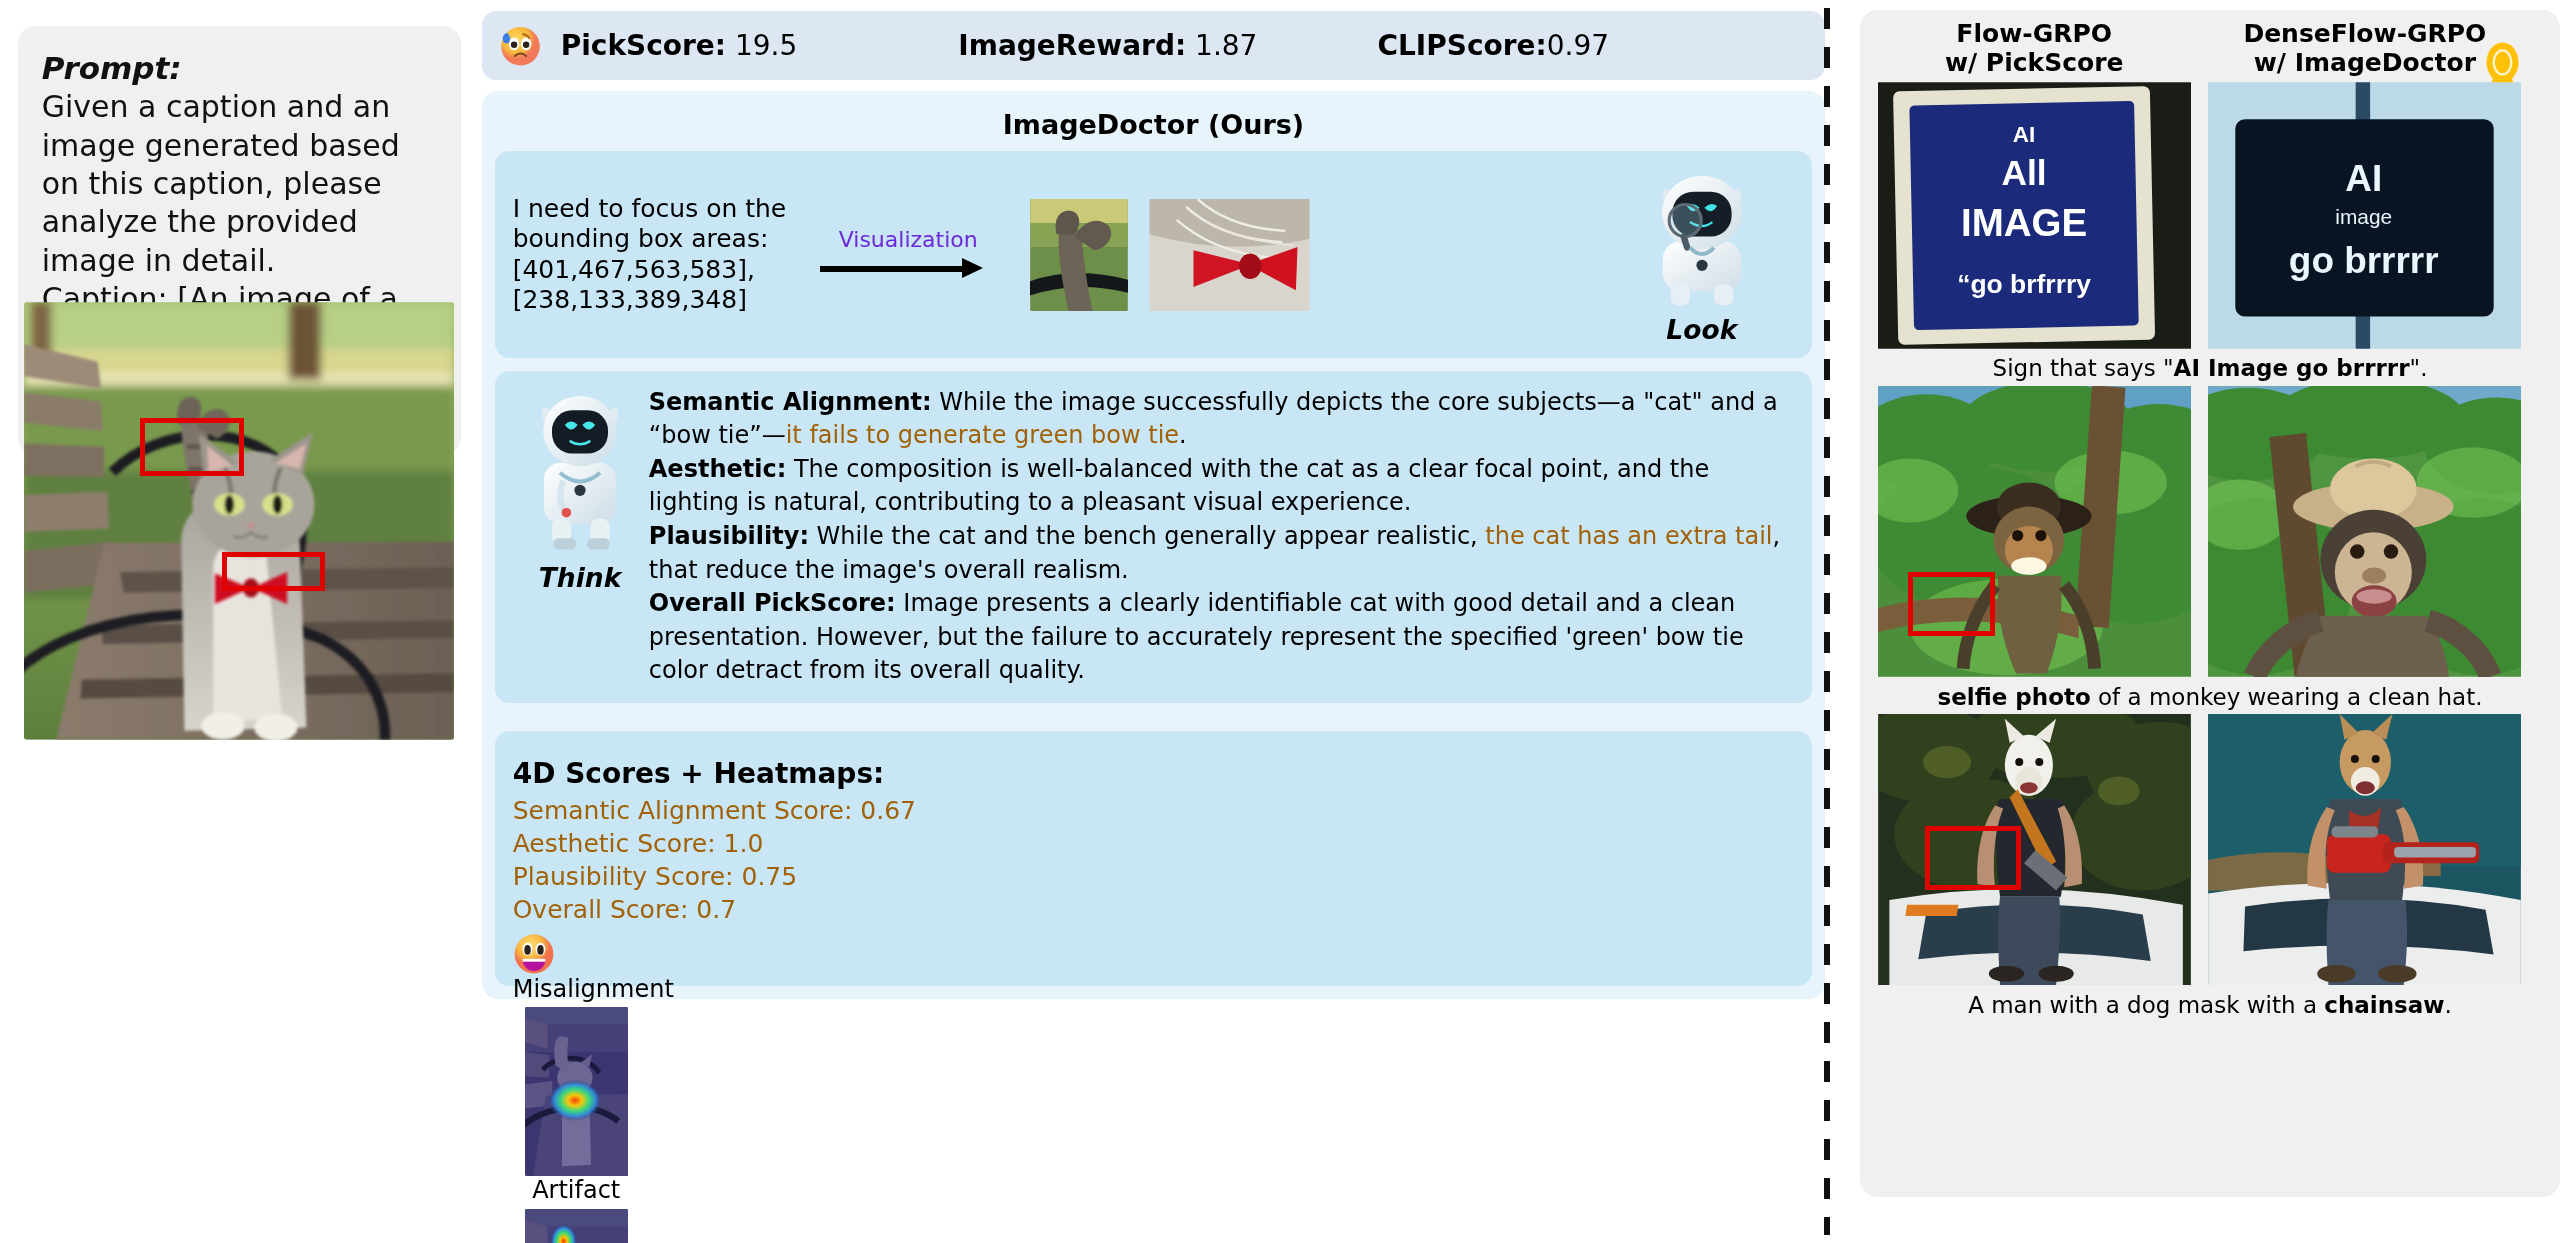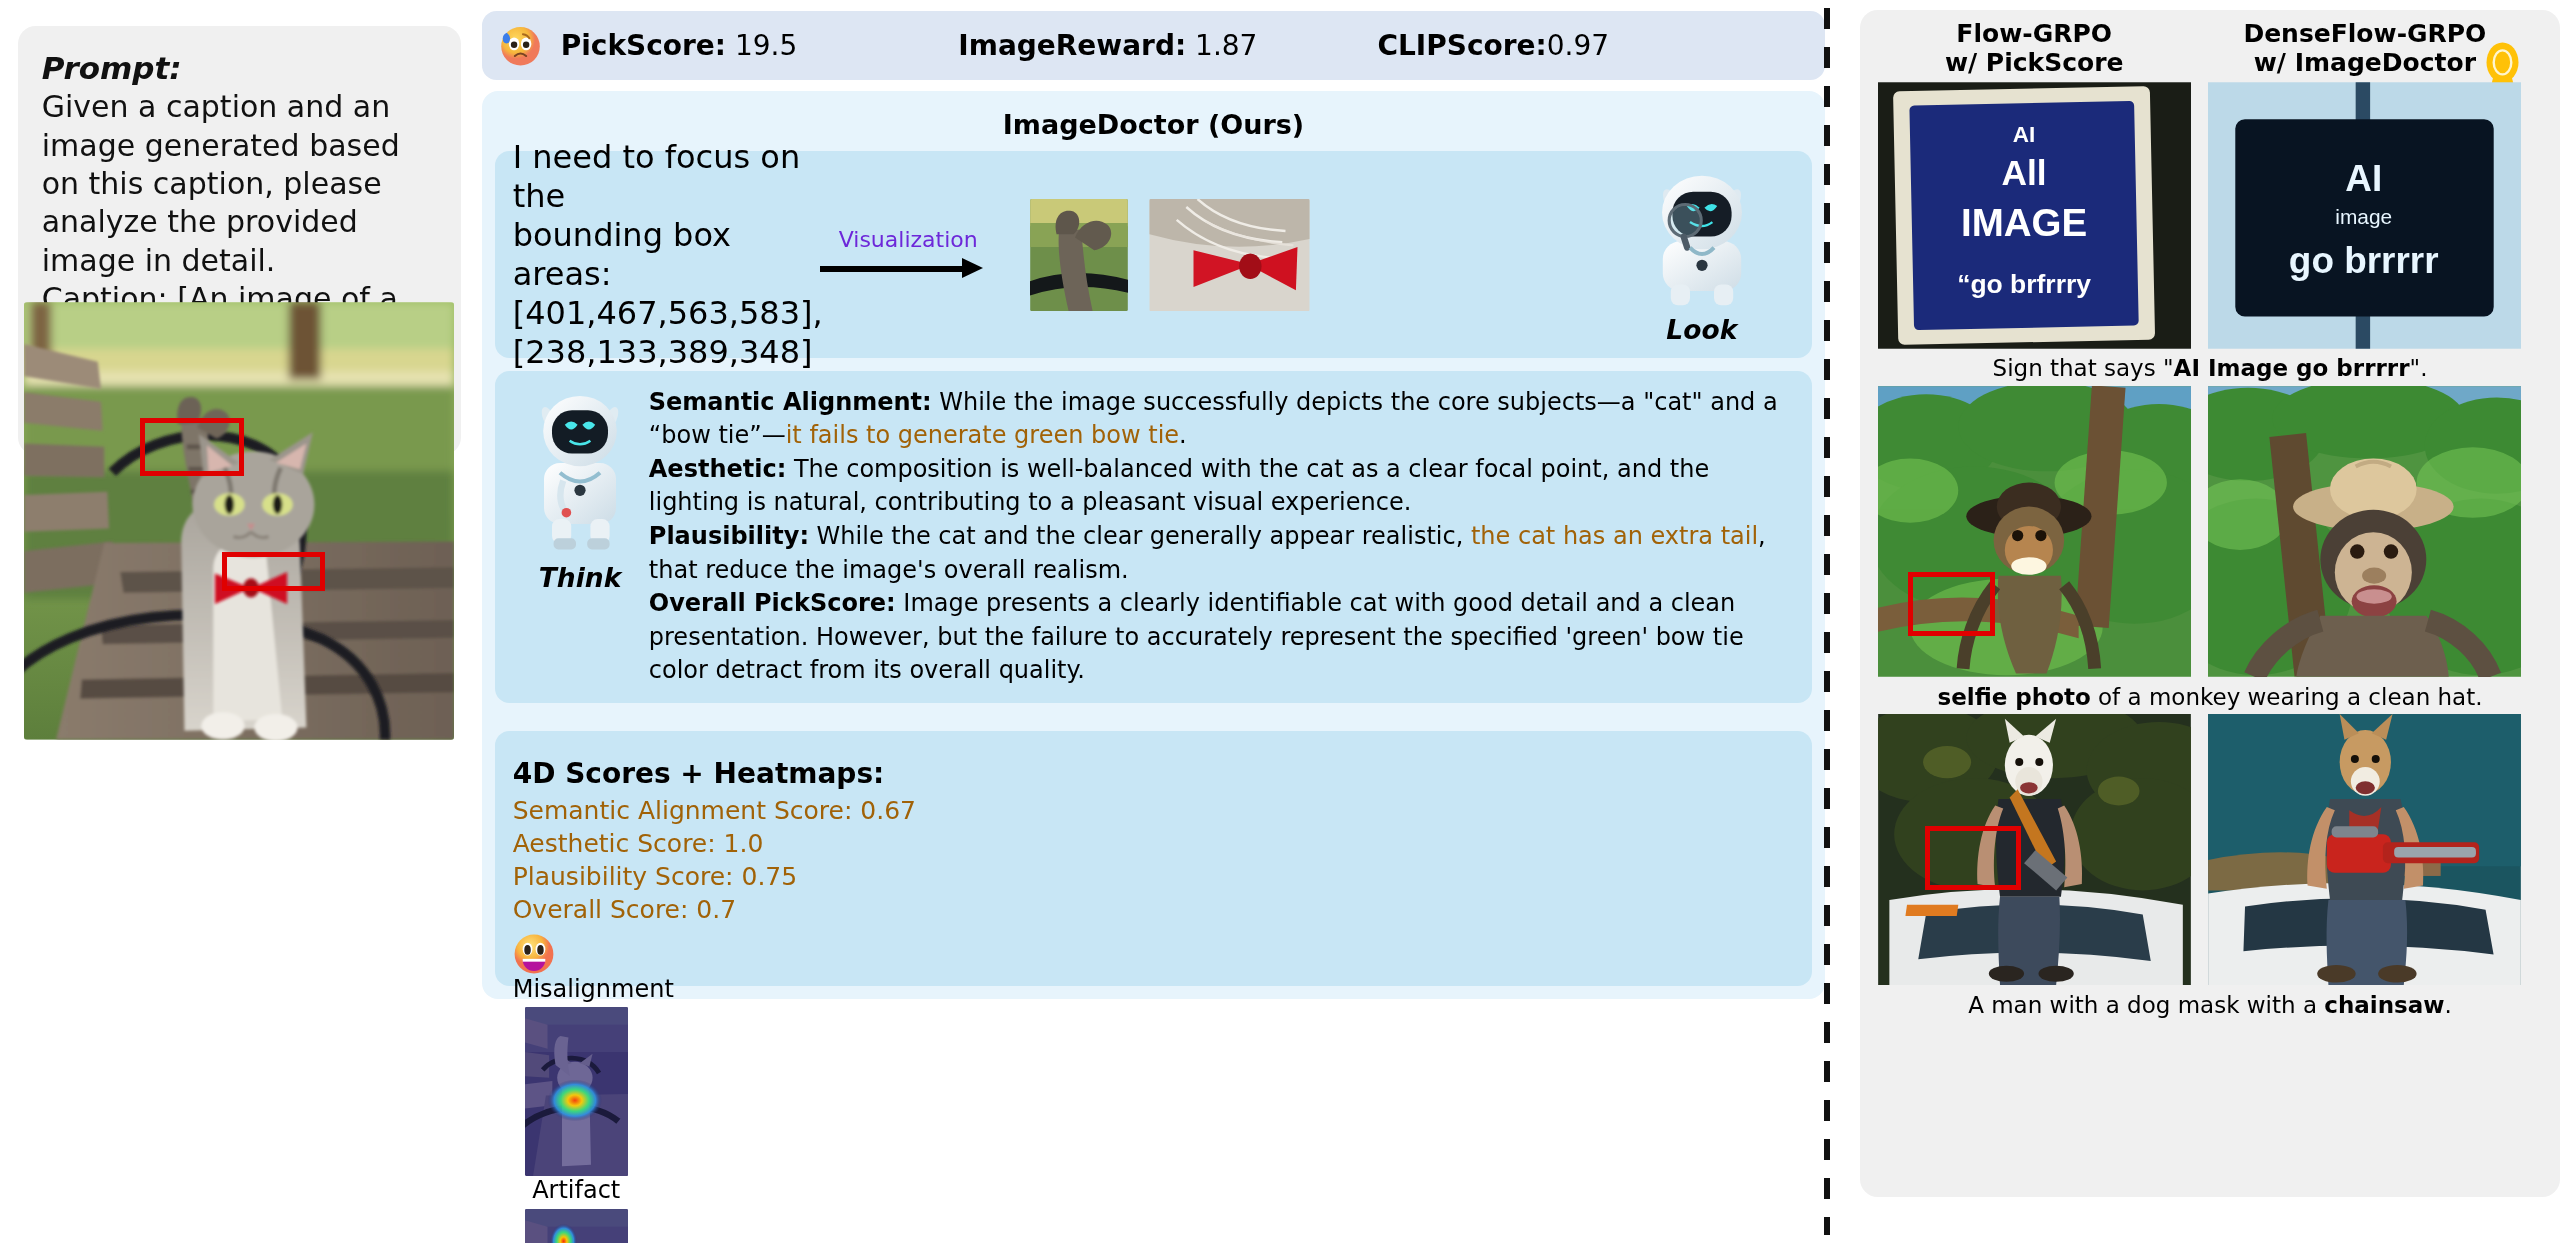--- a/index.html
+++ b/index.html
@@ -70,21 +70,21 @@
   }
 
   .blue-card {
     background: #c8e6f5; border-radius: 14.5px;
     position: relative;
   }
 
   
   .look-card { height: 207px; padding: 14.5px 17.7px; display: flex; align-items: center; }
   .look-text {
-    font-size: 32px; line-height: 1.22; color: #000; width: 301px; flex: none;
+    font-size: 25px; line-height: 1.22; color: #000; width: 301px; flex: none;
     font-family: "DejaVu Sans", sans-serif;
   }
   .viz-block { width: 189px; flex: none; text-align: center; position: relative; }
   .viz-label { font-size: 22px; color: #6d28d9; margin-bottom: 3.2px; }
   .arrow-wrap { position: relative; height: 27px; }
   .arrow-line { position: absolute; left: 6.4px; top: 11.2px; width: 145px; height: 5.6px; background: #000; }
   .arrow-head {
     position: absolute; left: 148px; top: 3.2px; width: 0; height: 0;
     border-left: 21px solid #000; border-top: 10.4px solid transparent; border-bottom: 10.4px solid transparent;
   }
@@ -411,21 +411,21 @@
           <div class="robot-caption">Think</div>
         </div>
         <div class="think-body">
           <div class="think-line">
             <b>Semantic Alignment:</b><span> While the image successfully depicts the core subjects—a "cat" and a “bow tie”—</span><span class="hl">it fails to generate green bow tie</span><span>.</span>
           </div>
           <div class="think-line">
             <b>Aesthetic:</b><span> The composition is well-balanced with the cat as a clear focal point, and the lighting is natural, contributing to a pleasant visual experience.</span>
           </div>
           <div class="think-line">
-            <b>Plausibility:</b><span> While the cat and the clear generally appear realistic, </span><span class="hl">the cat has an extra tail</span><span>, that reduce the image's overall realism.</span>
+            <b>Plausibility:</b><span> While the cat and the bench generally appear realistic, </span><span class="hl">the cat has an extra tail</span><span>, that reduce the image's overall realism.</span>
           </div>
           <div class="think-line">
             <b>Overall PickScore:</b><span> Image presents a clearly identifiable cat with good detail and a clean presentation. However, but the failure to accurately represent the specified 'green' bow tie color detract from its overall quality.</span>
           </div>
         </div>
       </div>
 
       <div class="blue-card predict-card">
         <div class="scores-block">
           <div class="scores-title">4D Scores + Heatmaps:</div>

